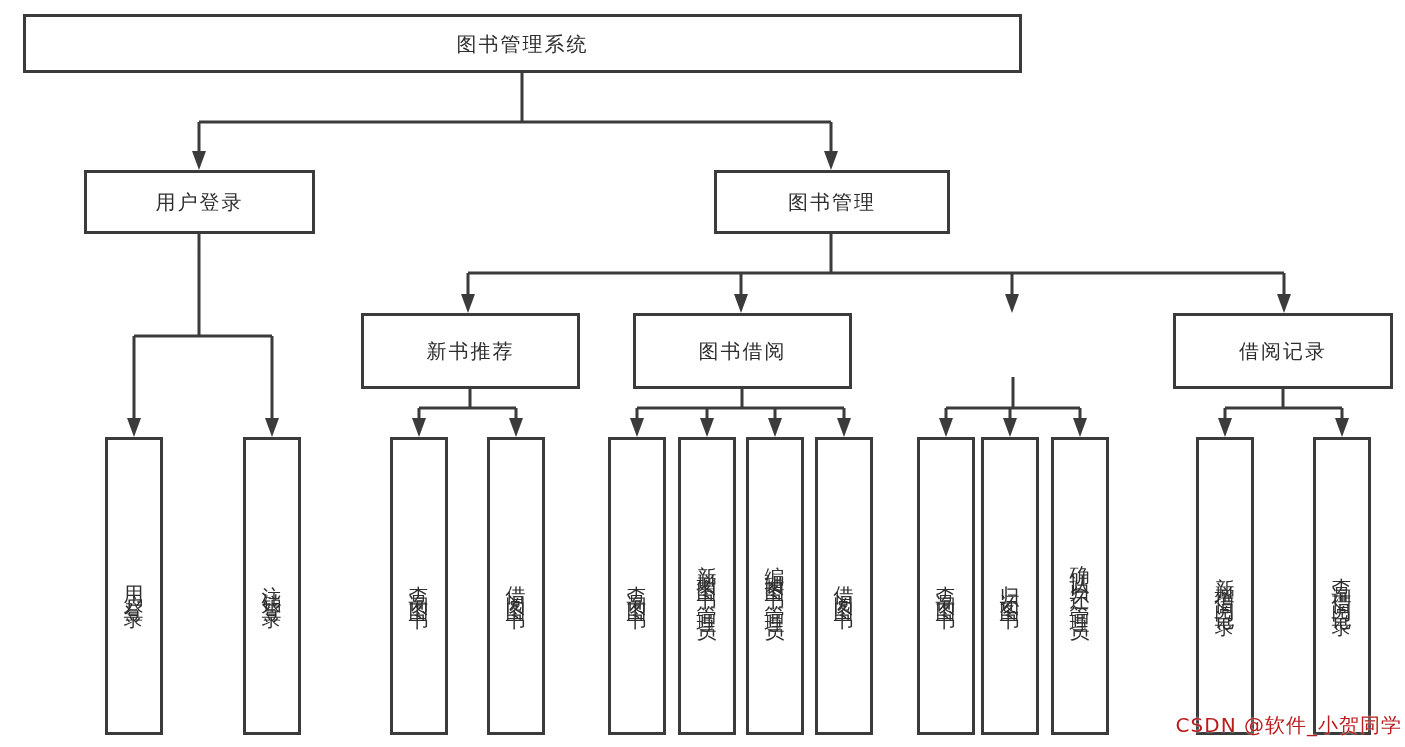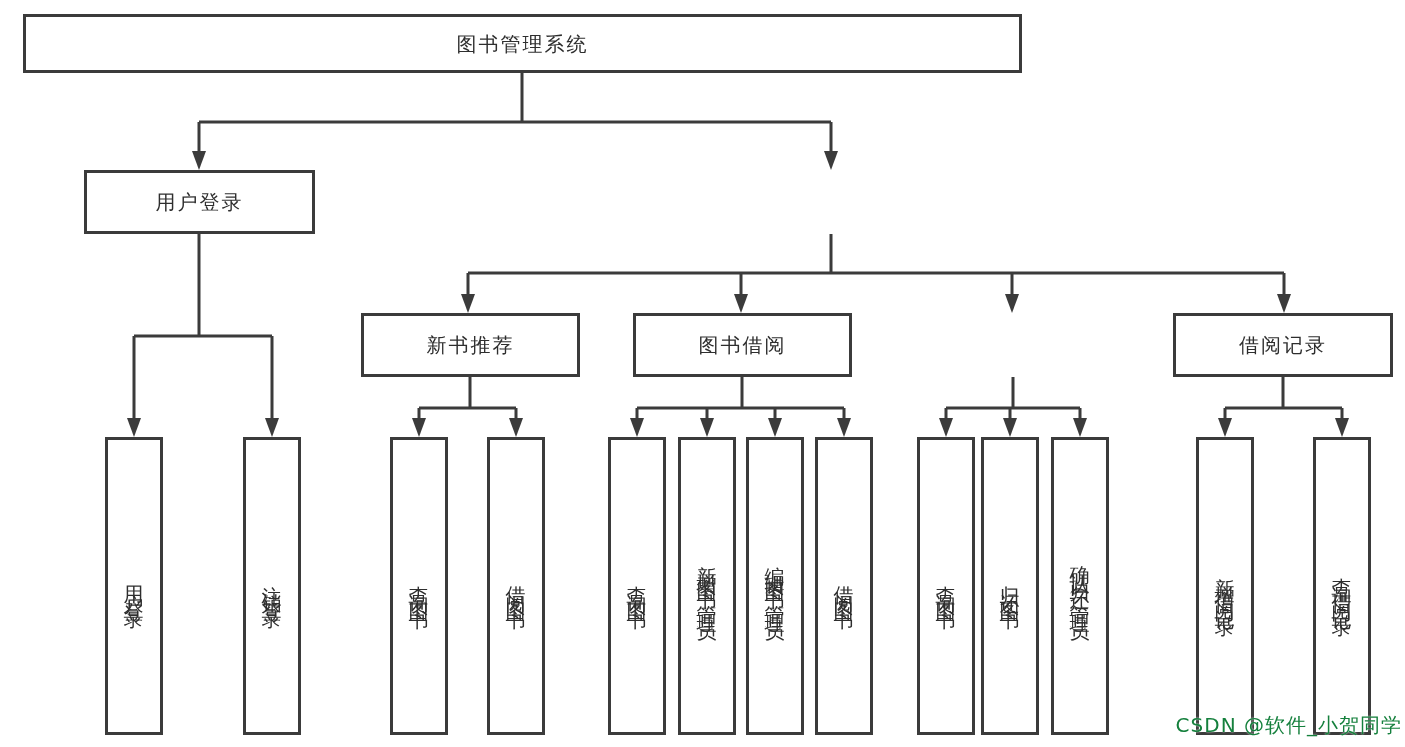--- a/index.html
+++ b/index.html
@@ -39,21 +39,21 @@
     text-orientation: mixed;
     font-size: 20px;
     letter-spacing: 8px;
     line-height: 1;
   }
   
   .root-box   { left: 23px;  top: 14px;  width: 999px; height: 59px; }
   .lvl2       { top: 170px;  height: 64px; }
   .b-login    { left: 84px;  width: 231px; }
   .b-bookmgr  { left: 714px; width: 236px; }
-  .lvl3       { top: 313px;  height: 64px; }
+  .lvl3       { top: 313px;  height: 76px; }
   .s-newbook  { left: 361px;  width: 219px; }
   .s-borrow   { left: 633px;  width: 219px; }
   .s-current  { left: 904px;  width: 219px; }
   .s-records  { left: 1173px; width: 220px; }
   .leaf       { top: 437px; height: 298px; width: 58px; }
   .lf-1  { left: 105px; }
   .lf-2  { left: 243px; }
   .lf-3  { left: 390px; }
   .lf-4  { left: 487px; }
   .lf-5  { left: 608px; }
@@ -63,21 +63,21 @@
   .lf-9  { left: 917px; }
   .lf-10 { left: 981px; }
   .lf-11 { left: 1051px; }
   .lf-12 { left: 1196px; }
   .lf-13 { left: 1313px; }
   .watermark {
     position: absolute;
     right: 3px;
     bottom: 8px;
     font-size: 20px;
-    color: #15803d;
+    color: #b91c1c;
     letter-spacing: 1px;
     text-shadow: 0 0 2px #ffffff;
     white-space: nowrap;
     z-index: 5;
   }
 </style>
 </head>
 <body>
 
 <div id="canvas">
@@ -121,20 +121,21 @@
       <polygon points="1003,418 1017,418 1010,437"></polygon>
       <polygon points="1073,418 1087,418 1080,437"></polygon>
       <polygon points="1218,418 1232,418 1225,437"></polygon>
       <polygon points="1335,418 1349,418 1342,437"></polygon>
     </g>
   </svg>
 
   <div class="node h-node root-box">图书管理系统</div>
 
   <div class="node h-node lvl2 b-login">用户登录</div>
+  <div class="node h-node lvl2 b-bookmgr">图书管理</div>
 
   <div class="node h-node lvl3 s-newbook">新书推荐</div>
   <div class="node h-node lvl3 s-borrow">图书借阅</div>
   <div class="node h-node lvl3 s-records">借阅记录</div>
 
   <div class="node v-node leaf lf-1">用户登录</div>
   <div class="node v-node leaf lf-2">注销登录</div>
 
   <div class="node v-node leaf lf-3">查询图书</div>
   <div class="node v-node leaf lf-4">借阅图书</div>

